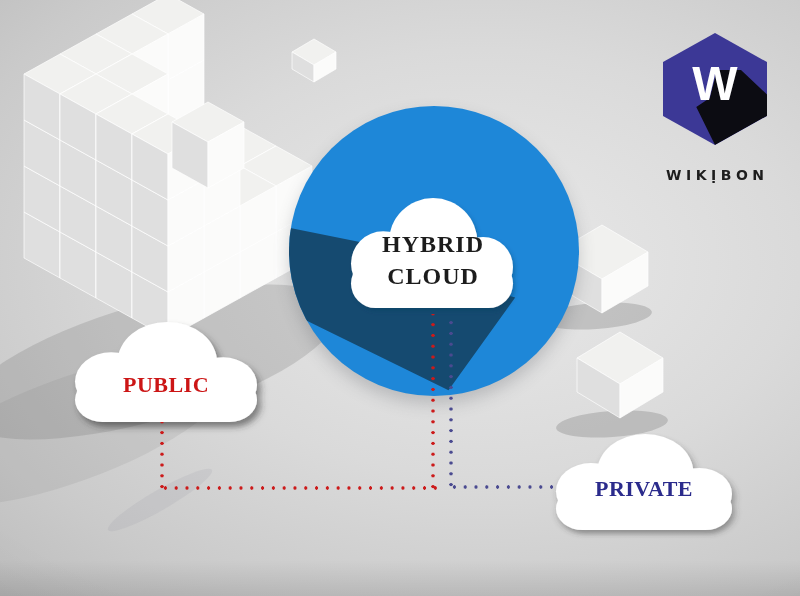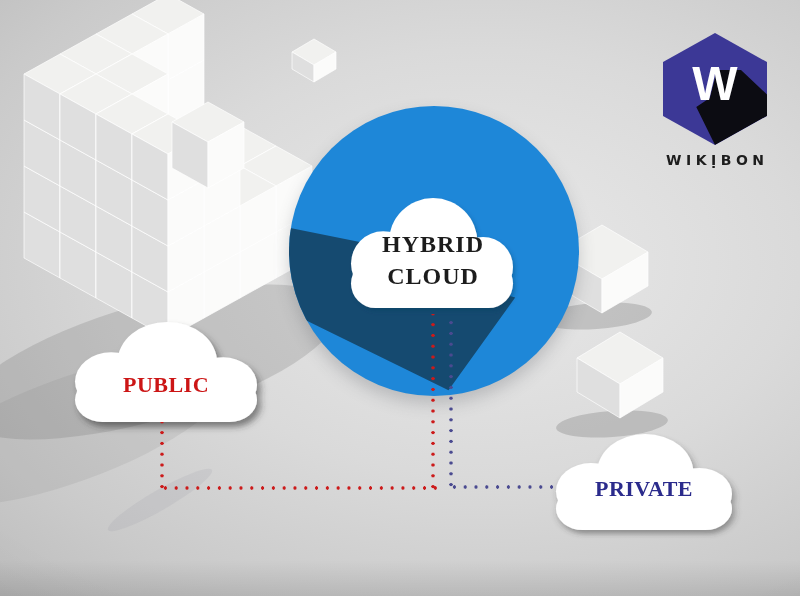--- a/index.html
+++ b/index.html
@@ -61,21 +61,21 @@
   .hex-shadow{
     position:absolute;inset:0;
     clip-path:polygon(52% 33%,75% 33%,100% 55%,100% 74%,50% 100%,32% 66%,45% 58%);
   }
   .hex-w{
     position:absolute;left:0;right:0;top:25px;text-align:center;
     font-weight:800;font-size:48px;line-height:1.1;color:#ffffff;
     font-family:"Liberation Sans",sans-serif;
   }
   .wordmark{
-    position:absolute;left:-20px;right:-20px;top:122px;text-align:center;
+    position:absolute;left:-20px;right:-20px;top:137px;text-align:center;
     font-family:"DejaVu Sans",sans-serif;font-weight:700;font-size:14px;
     letter-spacing:4.5px;text-indent:4.5px;
   }
   .vignette{
     position:absolute;inset:0;z-index:6;pointer-events:none;
     background:
       radial-gradient(130% 115% at 55% 42%, rgba(0,0,0,0) 58%, rgba(0,0,0,.07) 80%, rgba(0,0,0,.16) 100%),
       linear-gradient(rgba(0,0,0,0) 94%, rgba(0,0,0,.10) 100%);
   }
 </style>

